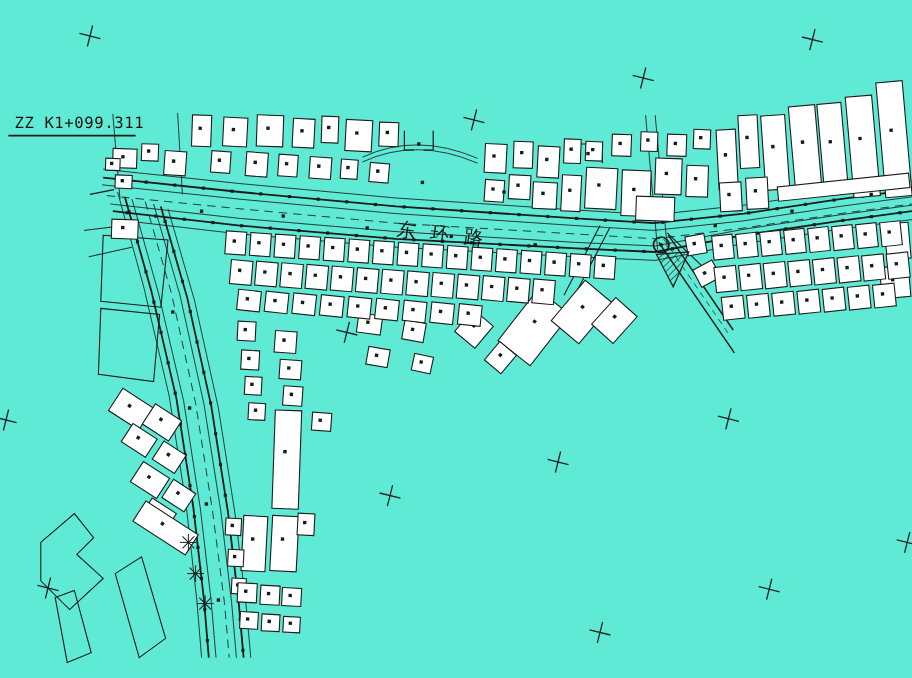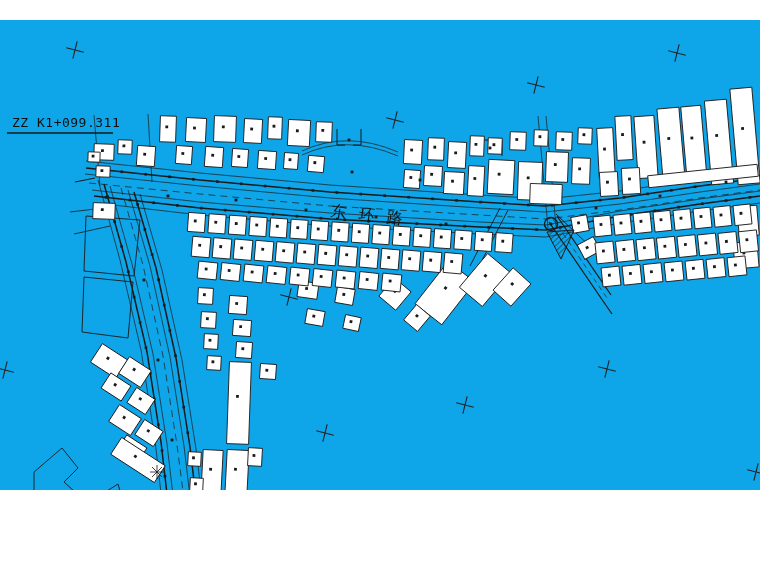--- a/index.html
+++ b/index.html
@@ -1,16 +1,16 @@
 <!DOCTYPE html>
 <html><head>
 <meta charset="utf-8">
 <style>
   html,body{margin:0;padding:0;background:#ffffff;}
-  #viewport{position:relative;width:760px;height:470px;background:#0ea5e9;overflow:hidden;margin-top:20px;}
+  #viewport{position:relative;width:760px;height:565px;background:#5eead4;overflow:hidden;}
   svg{display:block;}
   text.station{font-family:"DejaVu Sans Mono","Liberation Mono",monospace;font-size:13px;letter-spacing:.5px;fill:#111;}
   text.rdname{font-family:"DejaVu Sans","Liberation Sans",sans-serif;font-size:16px;fill:#111;}
 </style>
 </head>
 <body>
 
 <div id="viewport">
   <svg id="plan" width="760" height="565" viewBox="0 0 760 565">
     <defs>

